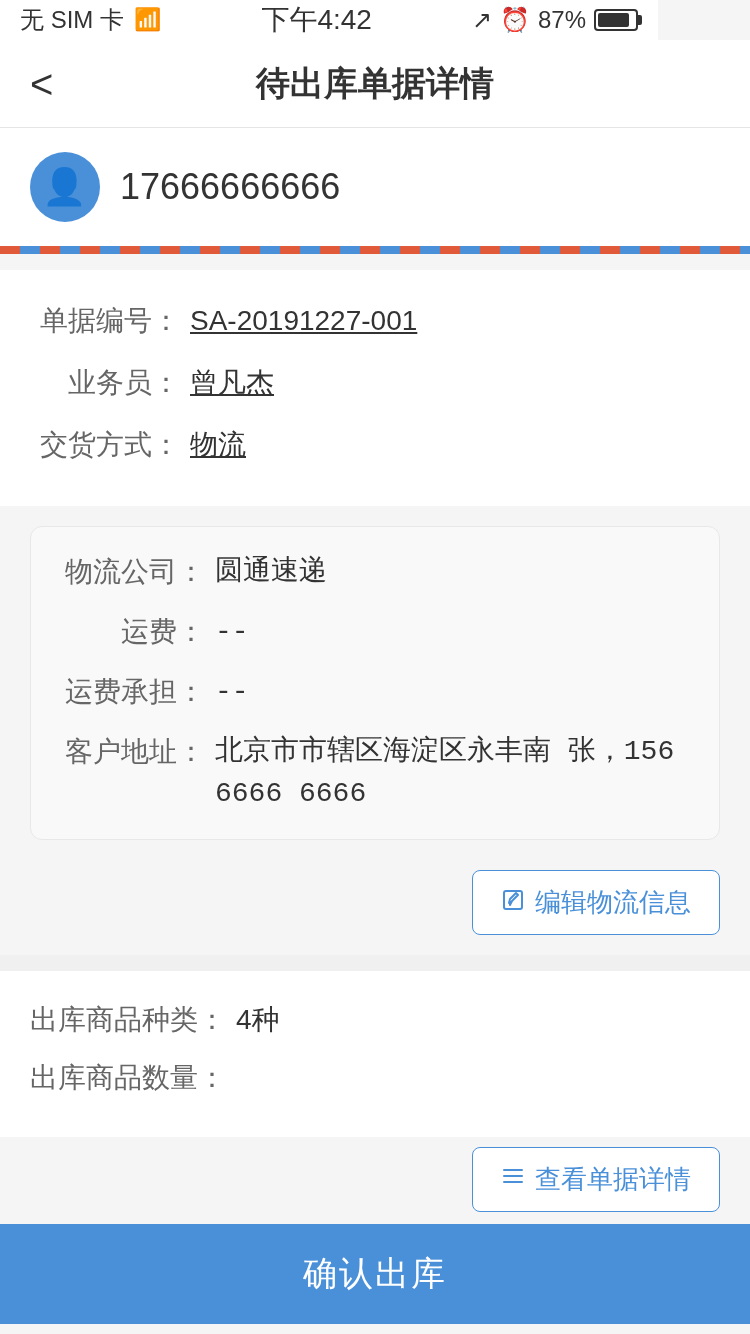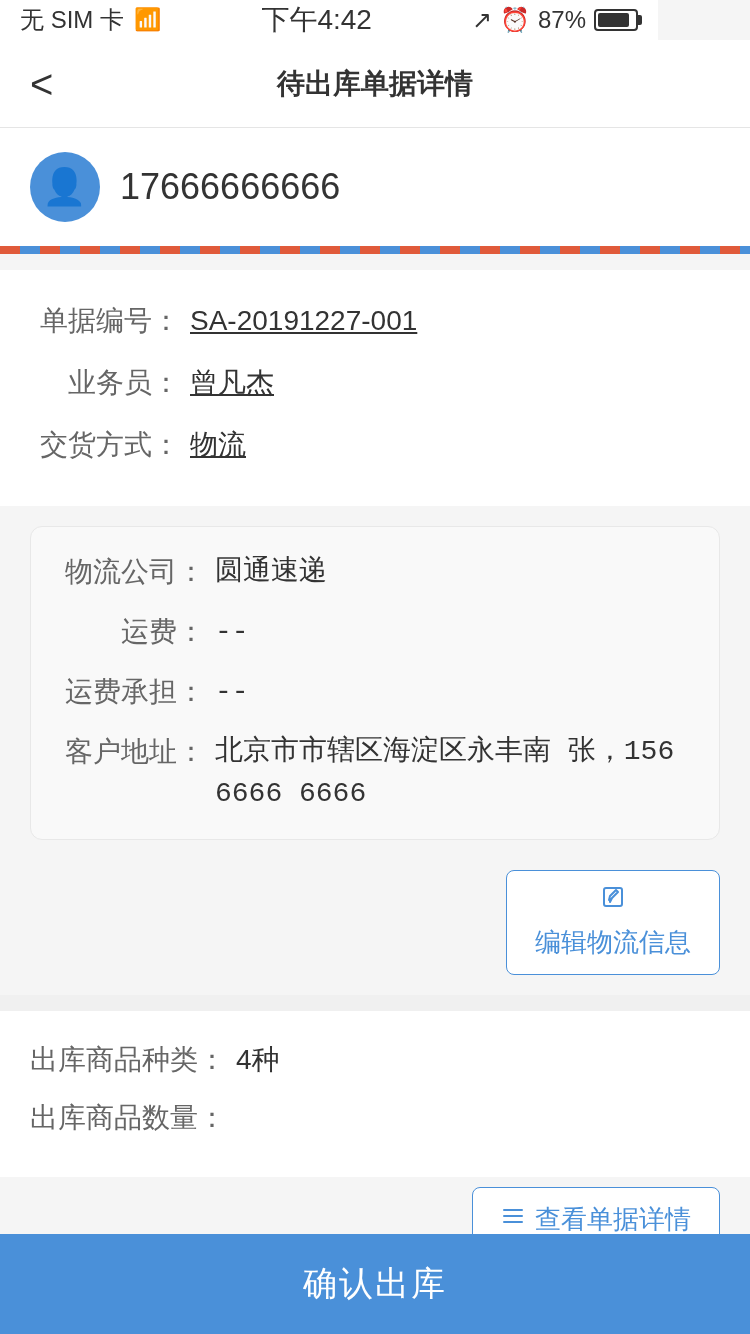--- a/index.html
+++ b/index.html
@@ -83,21 +83,21 @@
     }
     .nav-back {
       position: absolute;
       left: 30px;
       font-size: 40px;
       color: #333;
       cursor: pointer;
       line-height: 1;
     }
     .nav-title {
-      font-size: 28px;
+      font-size: 34px;
       font-weight: 600;
       color: #333;
     }
 
     
     .dashed-divider {
       width: 100%;
       height: 8px;
       background: repeating-linear-gradient(
         90deg,
@@ -217,21 +217,20 @@
       border: 1px solid #4a90d9;
       border-radius: 8px;
       padding: 14px 28px;
       color: #4a90d9;
       font-size: 26px;
       background: #fff;
       display: flex;
       align-items: center;
       gap: 10px;
       cursor: pointer;
-      flex-direction: column;
     }
     .edit-icon {
       font-size: 24px;
     }
 
     
     .section-divider {
       height: 16px;
       background: #f0f0f0;
     }
@@ -279,21 +278,21 @@
 
     
     .content-spacer {
       height: 200px;
       background: #f5f5f5;
     }
 
     
     .bottom-bar {
       position: fixed;
-      bottom: 0;
+      bottom: 10px;
       left: 0;
       width: 750px;
       height: 100px;
       background: #4a90d9;
       display: flex;
       align-items: center;
       justify-content: center;
       cursor: pointer;
     }
     .btn-confirm {

